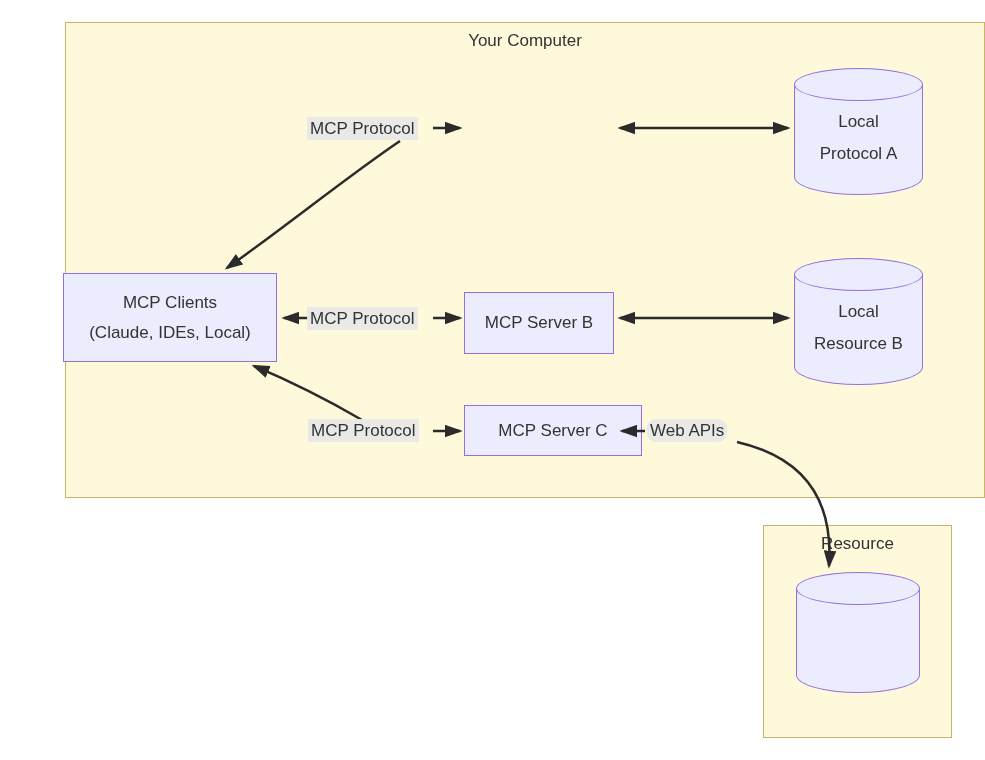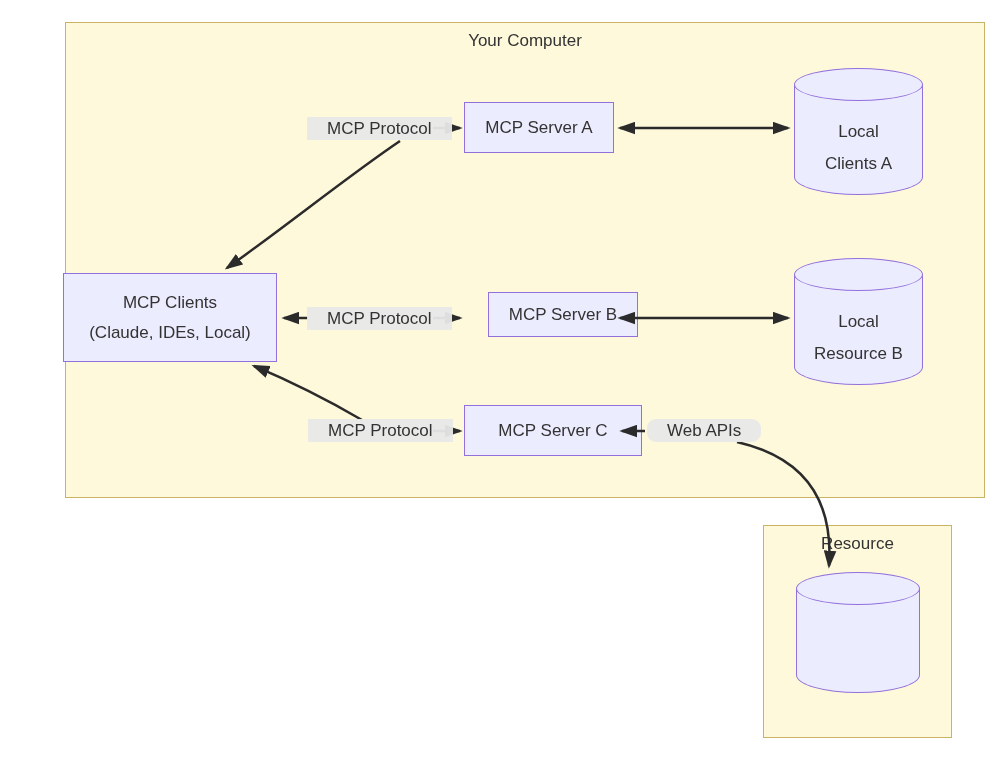--- a/index.html
+++ b/index.html
@@ -21,52 +21,52 @@
 
   
   .node {
     position:absolute; background:#ececff; border:1.5px solid #9370db;
     box-sizing:border-box; display:flex; flex-direction:column;
     align-items:center; justify-content:center; text-align:center;
     font-size:17px; line-height:30px; color:#333333;
   }
   #mcp-clients { left:63px;  top:273px; width:214px; height:89px; }
   #server-a    { left:464px; top:102px; width:150px; height:51px; }
-  #server-b    { left:464px; top:292px; width:150px; height:45px;margin-left:24px; }
+  #server-b    { left:464px; top:292px; width:150px; height:62px; }
   #server-c    { left:464px; top:405px; width:178px; height:51px; }
 
   
   .cylinder { position:absolute; }
   .cyl-body {
     position:absolute; left:0; right:0; top:16px; bottom:0;
     background:#ececff; border:1.5px solid #9370db; border-top:none;
     border-radius:0 0 50% 50% / 0 0 18px 18px; box-sizing:border-box;
   }
   .cyl-top {
     position:absolute; left:0; right:0; top:0; height:33px;
     background:#ececff; border:1.5px solid #9370db; border-radius:50%;
     box-sizing:border-box;
   }
   .cyl-text {
     position:absolute; left:0; right:0; top:50%;
-    transform:translateY(-50%); margin-top:16px;
+    transform:translateY(-50%); margin-top:6px;
     text-align:center; font-size:17px; line-height:32px; color:#333333;
   }
   #cyl-a { left:794px; top:68px;  width:129px; height:127px; }
   #cyl-b { left:794px; top:258px; width:129px; height:127px; }
   #cyl-c { left:796px; top:572px; width:124px; height:121px; }
 
   
   .edges { position:absolute; left:0; top:0; pointer-events:none; }
   .edges path.link { fill:none; stroke:#2b2b2b; stroke-width:2.5px; }
 
   
   .edge-label {
     position:absolute; background:rgba(232,232,232,0.95);
-    font-size:17px; line-height:21px; padding:1px 20px; white-space:nowrap;
+    font-size:17px; line-height:21px; padding:1px 3px; white-space:nowrap;
     color:#333333;
   }
   #label-protocol-a { left:307px; top:117px; }
   #label-protocol-b { left:307px; top:307px; }
   #label-protocol-c { left:308px; top:419px; }
   #label-web-apis   { left:647px; top:419px;border-radius:9px; }
 </style>
 </head>
 <body>
 
@@ -77,36 +77,33 @@
   </div>
 
   <div class="cluster" id="internet">
     <div class="cluster-title">Resource</div>
   </div>
 
   <div class="node" id="mcp-clients">
     <span>MCP Clients</span>
     <span>(Claude, IDEs, Local)</span>
   </div>
-  <div class="node" id="server-a">
-    <span>MCP Server A</span>
-  </div>
   <div class="node" id="server-b">
     <span>MCP Server B</span>
   </div>
   <div class="node" id="server-c">
     <span>MCP Server C</span>
   </div>
 
   <div class="cylinder" id="cyl-a">
     <div class="cyl-body"></div>
     <div class="cyl-top"></div>
     <div class="cyl-text">
       <div>Local</div>
-      <div>Clients A</div>
+      <div>Protocol A</div>
     </div>
   </div>
   <div class="cylinder" id="cyl-b">
     <div class="cyl-body"></div>
     <div class="cyl-top"></div>
     <div class="cyl-text">
       <div>Local</div>
       <div>Resource B</div>
     </div>
   </div>

